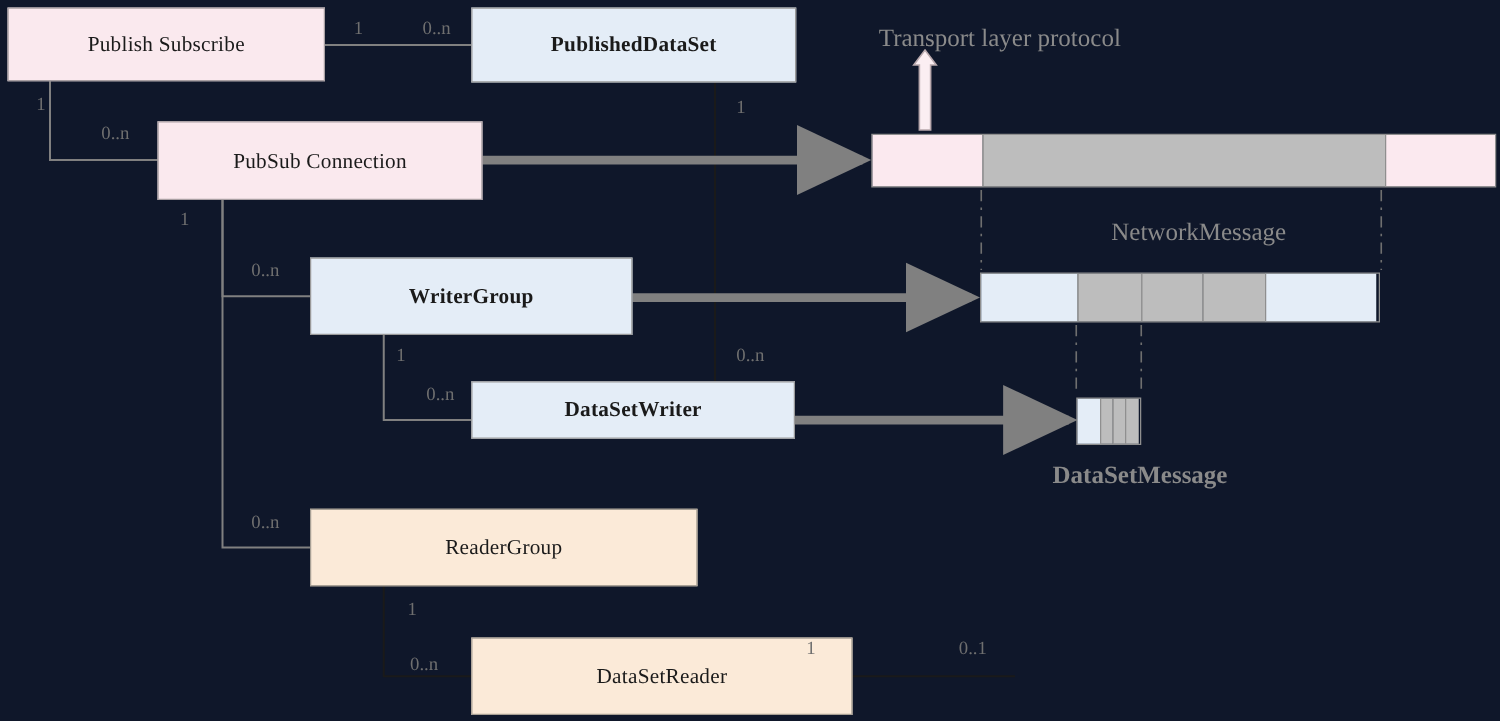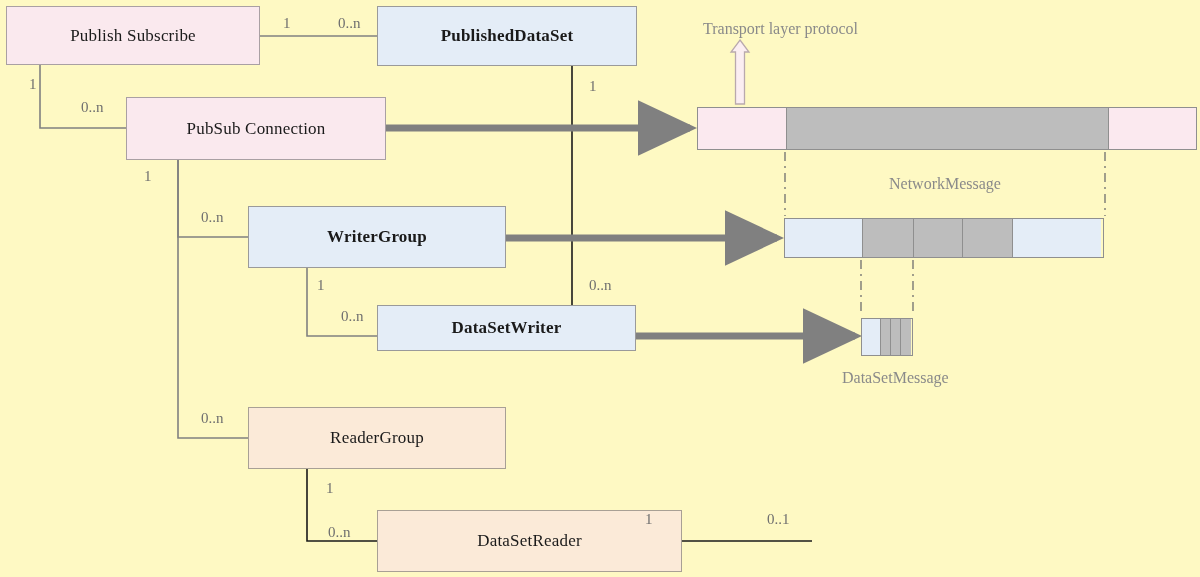--- a/index.html
+++ b/index.html
@@ -4,21 +4,21 @@
 <style>
   html, body {
     margin: 0;
     padding: 0;
     background: #ffffff;
   }
   #canvas {
     position: relative;
     width: 1200px;
     height: 577px;
-    background: #fef9c3;
+    background: #0f172a;
     font-family: "Liberation Serif", "DejaVu Serif", serif;
     overflow: hidden;
   }
   svg.layer {
     position: absolute;
     left: 0;
     top: 0;
     width: 1200px;
     height: 577px;
   }
@@ -48,26 +48,26 @@
   .seg-blue { background: #e4edf7; }
   .seg-gray { background: #bdbdbd; }
   .mult {
     position: absolute;
     font-size: 15px;
     color: #6f6f6f;
     white-space: nowrap;
   }
   .caption {
     position: absolute;
-    font-size: 16px;
+    font-size: 20px;
     color: #8a8a8a;
     white-space: nowrap;
   }
   .caption-top {
-    font-size: 16px;
+    font-size: 20px;
     color: #8a8a8a;
   }
 </style>
 </head>
 <body>
 
 <div id="canvas">
 
   <svg class="layer" viewBox="0 0 1200 577" xmlns="http://www.w3.org/2000/svg">
     <defs>
@@ -132,21 +132,21 @@
   </div>
 
   <div class="box box-pink" style="left:126px;top:97px;width:260px;height:63px;">
     <span>PubSub Connection</span>
   </div>
 
   <div class="box box-blue" style="left:377px;top:305px;width:259px;height:46px;">
     <span>DataSetWriter</span>
   </div>
 
-  <div class="box box-peach" style="left:248px;top:407px;width:258px;height:62px;">
+  <div class="box box-peach" style="left:248px;top:407px;width:310px;height:62px;">
     <span>ReaderGroup</span>
   </div>
 
   <div class="box box-peach" style="left:377px;top:510px;width:305px;height:62px;">
     <span>DataSetReader</span>
   </div>
 
 
   <div class="seg-bar" style="left:697px;top:107px;width:500px;height:43px;">
     <div class="seg seg-pink" style="width:88px;"></div>
@@ -180,15 +180,15 @@
   <div class="mult" style="left:341px;top:308px;">0..n</div>
   <div class="mult" style="left:589px;top:277px;">0..n</div>
   <div class="mult" style="left:201px;top:410px;">0..n</div>
   <div class="mult" style="left:326px;top:480px;">1</div>
   <div class="mult" style="left:328px;top:524px;">0..n</div>
   <div class="mult" style="left:645px;top:511px;">1</div>
   <div class="mult" style="left:767px;top:511px;">0..1</div>
 
   <div class="caption caption-top" style="left:703px;top:20px;">Transport layer protocol</div>
   <div class="caption" style="left:889px;top:175px;">NetworkMessage</div>
-  <div class="caption" style="left:842px;top:369px;">DataSetMessage</div>
+  <div class="caption" style="left:842px;top:369px;font-weight:bold;">DataSetMessage</div>
 
 </div>
 
 </body></html>

